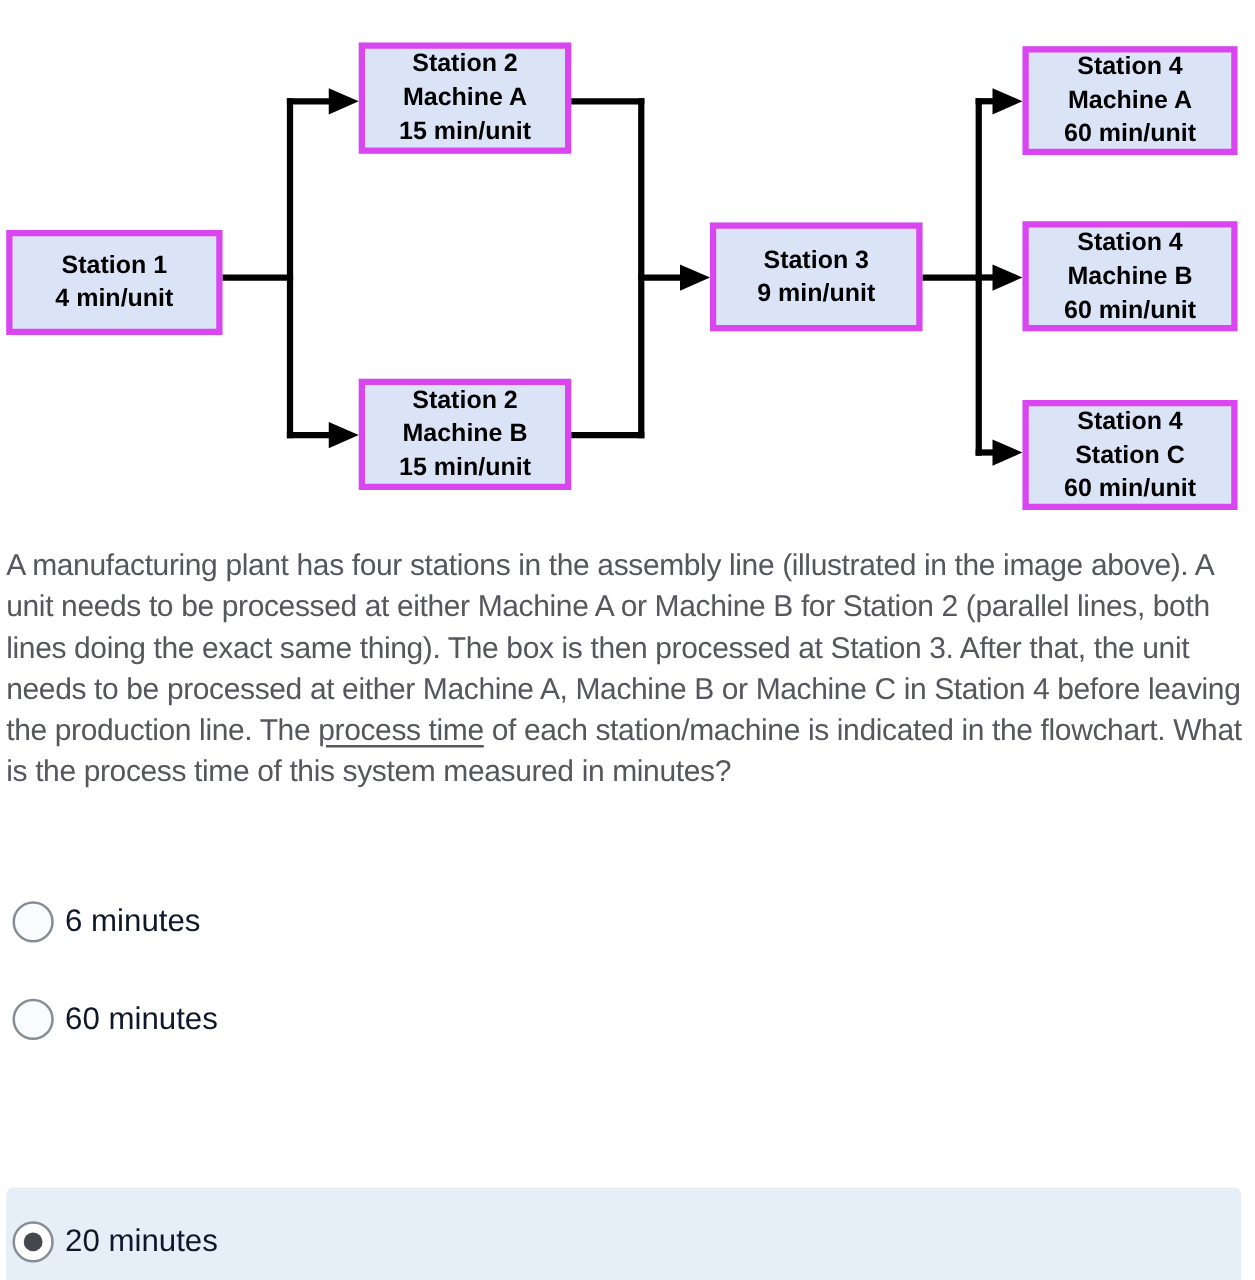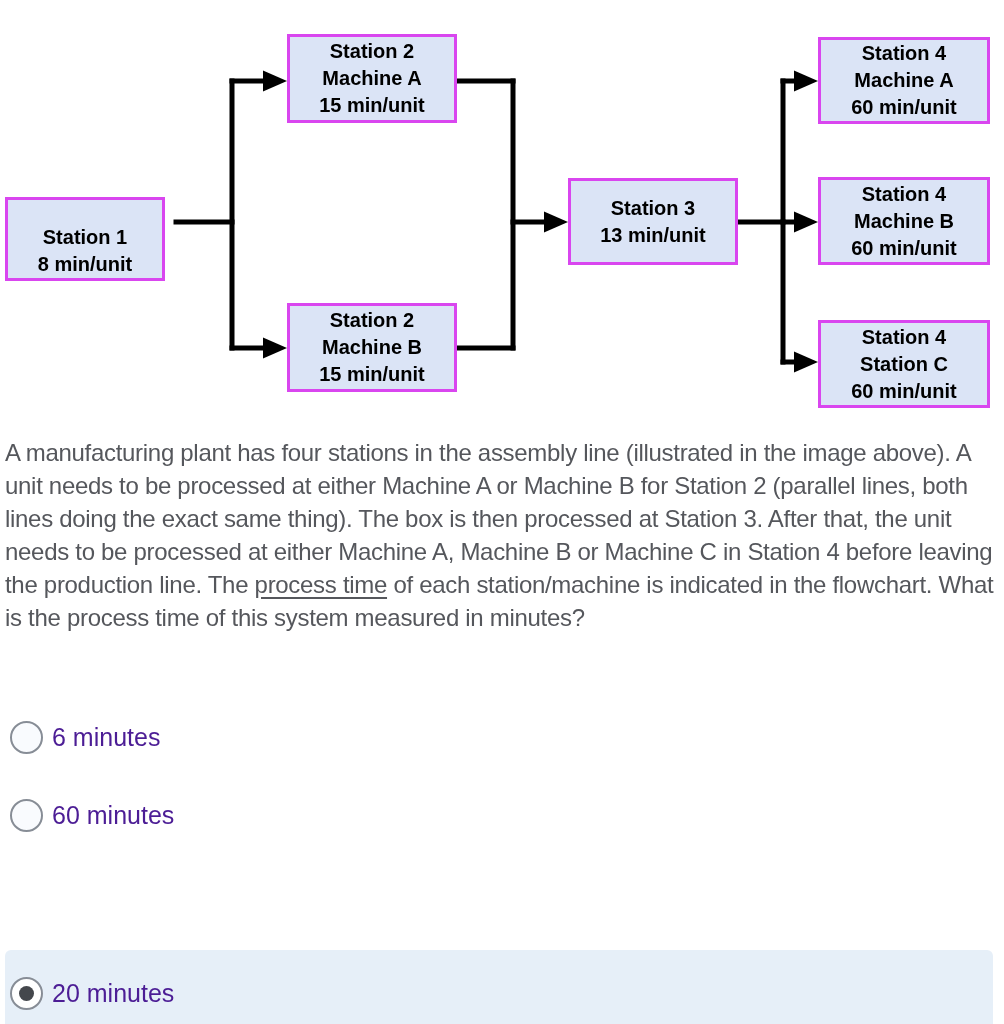--- a/index.html
+++ b/index.html
@@ -23,32 +23,32 @@
     width: 1004px; height: 420px;
   }
   .connectors {
     position: absolute;
     left: 0; top: 0;
   }
   .node {
     position: absolute;
     box-sizing: border-box;
     background: #dbe4f6;
-    border: 3px solid #d946ef;
+    border: 5px solid #d946ef;
     display: flex;
     flex-direction: column;
     justify-content: center;
     align-items: center;
     text-align: center;
     font-weight: bold;
     font-size: 20px;
     line-height: 27px;
     color: #000000;
   }
-  .node-s1  { left: 5px;   top: 197px; width: 160px; height: 84px; justify-content: flex-end; }
+  .node-s1  { left: 5px;   top: 184px; width: 173px; height: 84px; }
   .node-s2a { left: 287px; top: 34px;  width: 170px; height: 89px; }
   .node-s2b { left: 287px; top: 303px; width: 170px; height: 89px; }
   .node-s3  { left: 568px; top: 178px; width: 170px; height: 87px; }
   .node-s4a { left: 818px; top: 37px;  width: 172px; height: 87px; }
   .node-s4b { left: 818px; top: 177px; width: 172px; height: 88px; }
   .node-s4c { left: 818px; top: 320px; width: 172px; height: 88px; }
 
   
   .question {
     position: absolute;
@@ -98,21 +98,21 @@
   .radio .dot {
     width: 15px; height: 15px;
     border-radius: 50%;
     background: #44474c;
     display: none;
   }
   .option-row.selected .radio .dot { display: block; }
   .option-label {
     margin-left: 9px;
     font-size: 25px;
-    color: #4c1d95;
+    color: #0f172a;
   }
 </style>
 </head>
 <body>
 
 <div class="page">
 
   <div class="diagram">
 
     <svg class="connectors" width="1004" height="420" viewBox="0 0 1004 420">
@@ -136,38 +136,38 @@
         <polygon points="287,348 263,337.5 263,358.5"></polygon>
         <polygon points="568,222 544,211.5 544,232.5"></polygon>
         <polygon points="818,81 794,70.5 794,91.5"></polygon>
         <polygon points="818,222 794,211.5 794,232.5"></polygon>
         <polygon points="818,362 794,351.5 794,372.5"></polygon>
       </g>
     </svg>
 
     <div class="node node-s1">
       <div>Station 1</div>
-      <div>8 min/unit</div>
+      <div>4 min/unit</div>
     </div>
 
     <div class="node node-s2a">
       <div>Station 2</div>
       <div>Machine A</div>
       <div>15 min/unit</div>
     </div>
 
     <div class="node node-s2b">
       <div>Station 2</div>
       <div>Machine B</div>
       <div>15 min/unit</div>
     </div>
 
     <div class="node node-s3">
       <div>Station 3</div>
-      <div>13 min/unit</div>
+      <div>9 min/unit</div>
     </div>
 
     <div class="node node-s4a">
       <div>Station 4</div>
       <div>Machine A</div>
       <div>60 min/unit</div>
     </div>
 
     <div class="node node-s4b">
       <div>Station 4</div>

